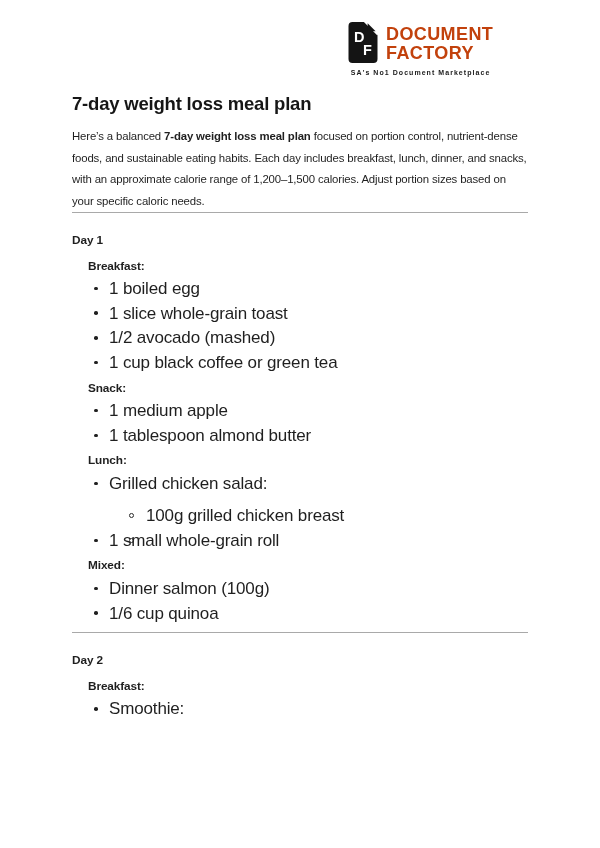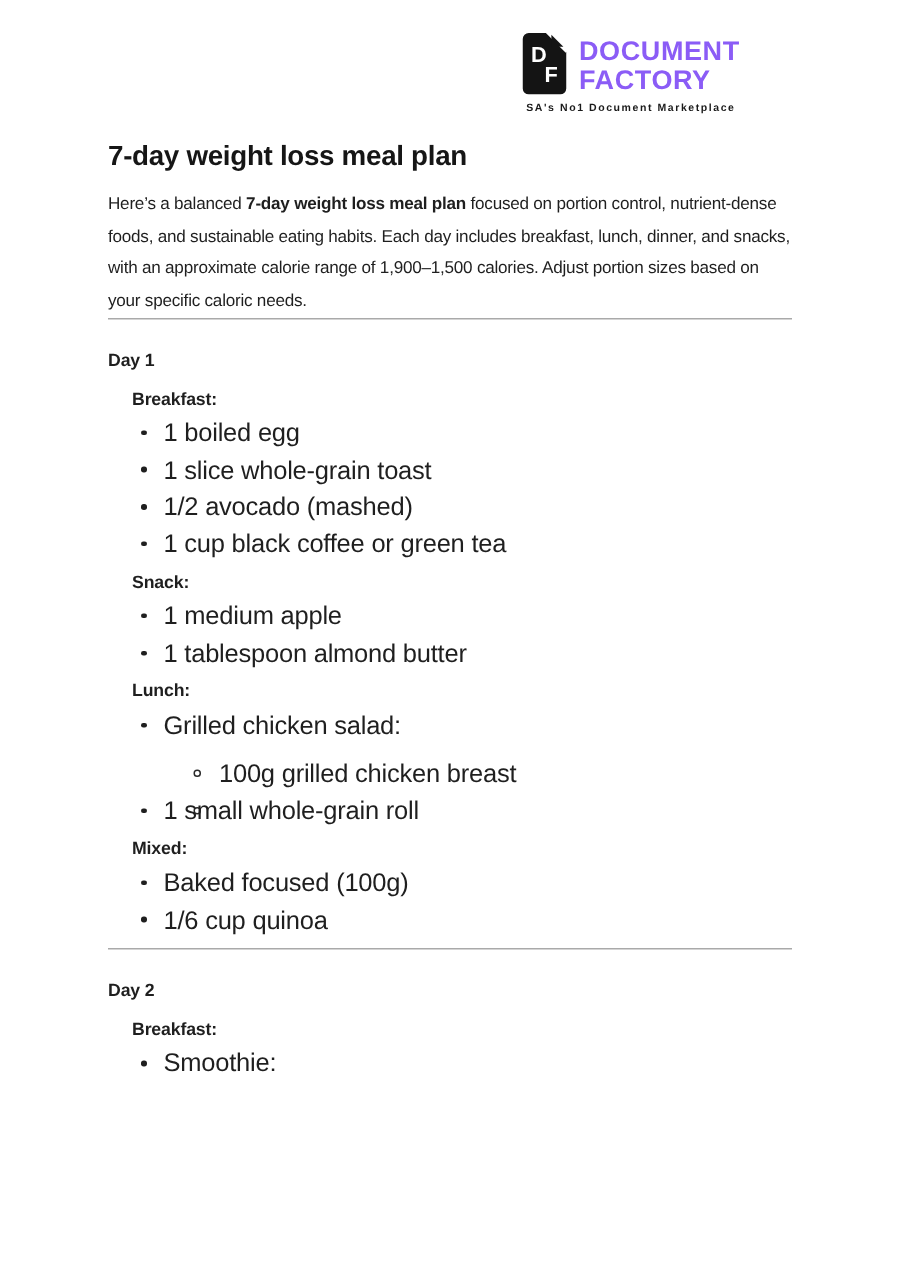--- a/index.html
+++ b/index.html
@@ -16,21 +16,21 @@
     overflow: hidden;
   }
 
   
   .logo-block { width: fit-content; margin-left: 276px; }
   .logo-row { display: flex; align-items: flex-start; gap: 8px; }
   .logo-icon { flex: 0 0 auto; display: block; }
   .logo-name {
     padding-top: 3px;
     font-weight: 800; font-size: 18px; line-height: 18.5px;
-    letter-spacing: 0.4px; color: #8b5cf6; white-space: nowrap;
+    letter-spacing: 0.4px; color: #c2410c; white-space: nowrap;
   }
   .logo-tagline {
     margin-top: 6px; text-align: center; white-space: nowrap;
     font-size: 7px; font-weight: 700; letter-spacing: 1.05px; color: #1a1a1a;
   }
 
   
   .doc-title {
     margin: 16px 0 0; color: #161616;
     font-size: 18.5px; font-weight: 700; line-height: 24px; letter-spacing: -0.2px;
@@ -91,21 +91,21 @@
           <div>DOCUMENT</div>
           <div>FACTORY</div>
         </div>
       </div>
       <div class="logo-tagline">SA's No1 Document Marketplace</div>
     </div>
   </header>
 
   <h1 class="doc-title">7-day weight loss meal plan</h1>
 
-  <p class="intro"><span>Here’s a balanced </span><b>7-day weight loss meal plan</b><span> focused on portion control, nutrient-dense foods, and sustainable eating habits. Each day includes breakfast, lunch, dinner, and snacks, with an approximate calorie range of 1,900–1,500 calories. Adjust portion sizes based on your specific caloric needs.</span></p>
+  <p class="intro"><span>Here’s a balanced </span><b>7-day weight loss meal plan</b><span> focused on portion control, nutrient-dense foods, and sustainable eating habits. Each day includes breakfast, lunch, dinner, and snacks, with an approximate calorie range of 1,200–1,500 calories. Adjust portion sizes based on your specific caloric needs.</span></p>
 
   <div id="days-container">
       <hr class="divider">
       <p class="day-label">Day 1</p>
       <p class="section-heading">Breakfast:</p>
       <ul class="items">
         <li><span class="bullet-dot"></span><span>1 boiled egg</span></li>
         <li><span class="bullet-dot"></span><span>1 slice whole-grain toast</span></li>
         <li><span class="bullet-dot"></span><span>1/2 avocado (mashed)</span></li>
         <li><span class="bullet-dot"></span><span>1 cup black coffee or green tea</span></li>
@@ -118,21 +118,21 @@
       <p class="section-heading">Lunch:</p>
       <ul class="items">
         <li><span class="bullet-dot"></span><span>Grilled chicken salad:</span><ul class="sub">
             <li><span class="bullet-circle"></span><span>100g grilled chicken breast</span></li>
             <li><span class="bullet-circle"></span></li>
           </ul></li>
         <li><span class="bullet-dot"></span><span>1 small whole-grain roll</span></li>
       </ul>
       <p class="section-heading">Mixed:</p>
       <ul class="items">
-        <li><span class="bullet-dot"></span><span>Baked focused (100g)</span></li>
+        <li><span class="bullet-dot"></span><span>Dinner salmon (100g)</span></li>
         <li><span class="bullet-dot"></span><span>1/6 cup quinoa</span></li>
       </ul>
       <hr class="divider">
       <p class="day-label">Day 2</p>
       <p class="section-heading">Breakfast:</p>
       <ul class="items">
         <li><span class="bullet-dot"></span><span>Smoothie:</span></li>
       </ul>
     </div>
 

